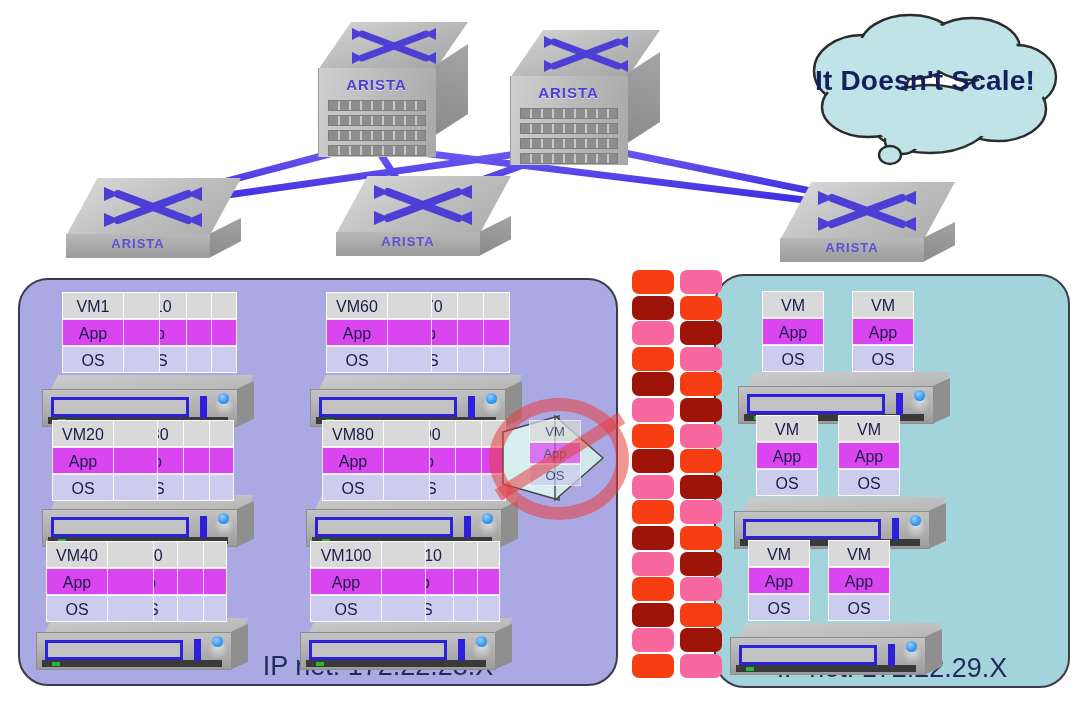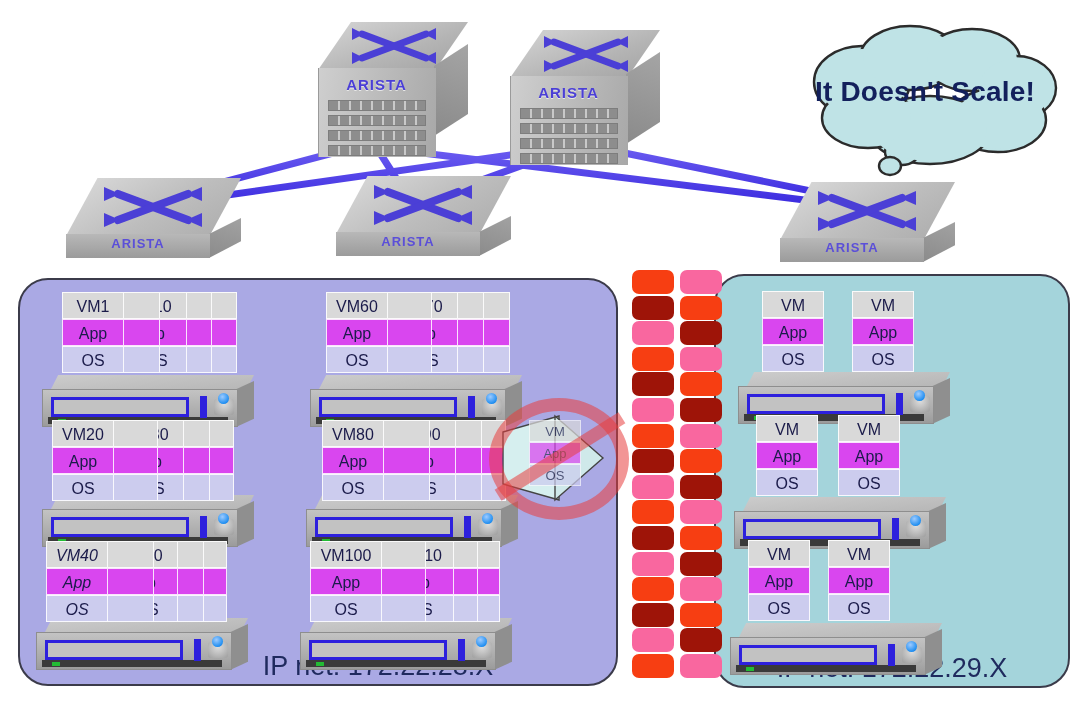--- a/index.html
+++ b/index.html
@@ -433,21 +433,21 @@
   <div class="vm" style="left:116px; top:541px;">
     <div class="r r-vm">M50</div>
     <div class="r r-app">pp</div>
     <div class="r r-os">OS</div>
   </div>
   <div class="vm vmghost" style="left:92px; top:541px;">
     <div class="r r-vm">&nbsp;</div>
     <div class="r r-app">&nbsp;</div>
     <div class="r r-os">&nbsp;</div>
   </div>
-  <div class="vm" style="left:46px; top:541px;font-style:italic;">
+  <div class="vm" style="left:46px; top:541px;">
     <div class="r r-vm">VM40</div>
     <div class="r r-app">App</div>
     <div class="r r-os">OS</div>
   </div>
 
   <div class="server" style="left:310px; top:375px;">
     <div class="stop"></div>
       <div class="sside"></div>
       <div class="sfront"></div>
     <div class="strip"></div>
@@ -669,21 +669,21 @@
     </svg>
     <div class="vm" style="left:40px; top:22px; width:52px; opacity:0.72;">
       <div class="r r-vm" style="height:22px;line-height:22px;font-size:13px">VM</div>
       <div class="r r-app" style="height:22px;line-height:22px;font-size:13px">App</div>
       <div class="r r-os" style="height:22px;line-height:22px;font-size:13px">OS</div>
     </div>
     <div class="nocircle"></div>
     <div class="nobar"></div>
   </div>
 
-  <div id="cloud" style="left:790px; top:20px; width:270px; height:160px;">
+  <div id="cloud" style="left:790px; top:9px; width:270px; height:160px;">
     <svg width="270" height="160" viewBox="0 0 270 160">
       <g fill="#bfe3e6" stroke="#2b2b2b" stroke-width="2.4">
         <ellipse cx="72" cy="62" rx="48" ry="36"></ellipse>
         <ellipse cx="120" cy="38" rx="50" ry="32"></ellipse>
         <ellipse cx="182" cy="40" rx="48" ry="31"></ellipse>
         <ellipse cx="226" cy="68" rx="40" ry="32"></ellipse>
         <ellipse cx="208" cy="100" rx="48" ry="32"></ellipse>
         <ellipse cx="140" cy="110" rx="60" ry="34"></ellipse>
         <ellipse cx="78" cy="98" rx="46" ry="30"></ellipse>
         <ellipse cx="112" cy="132" rx="17" ry="13"></ellipse>

